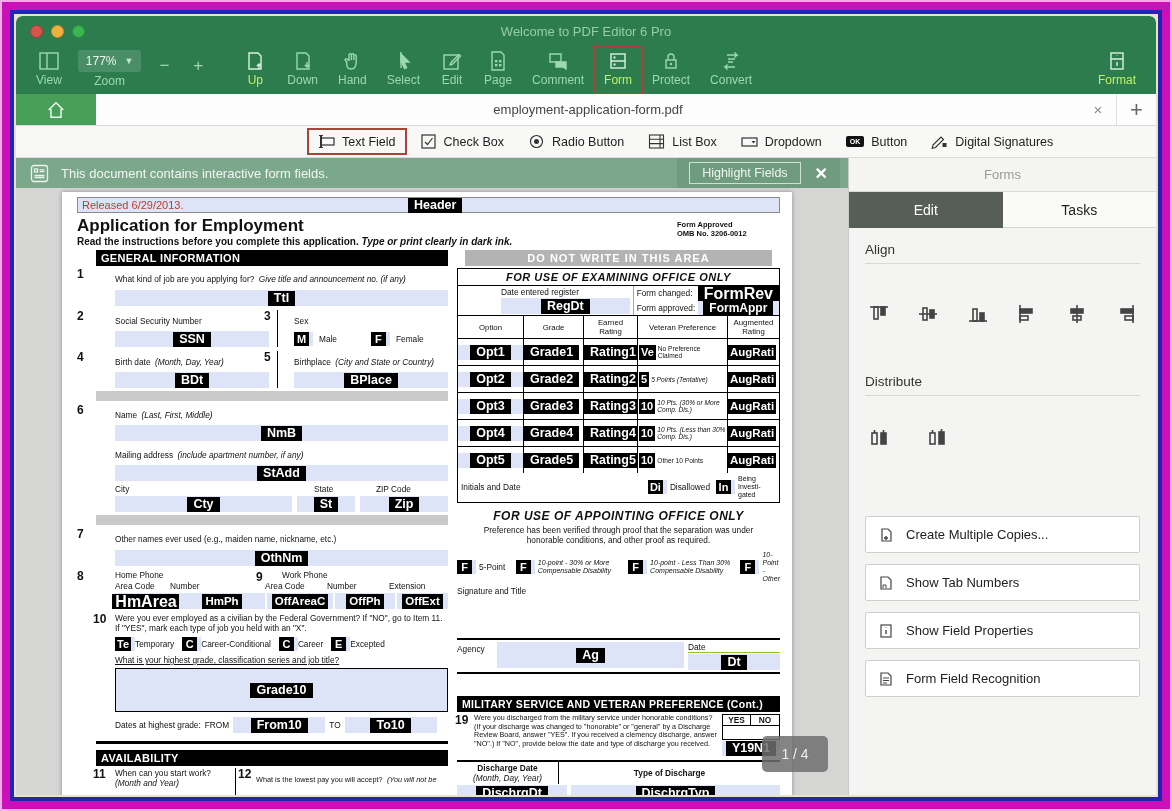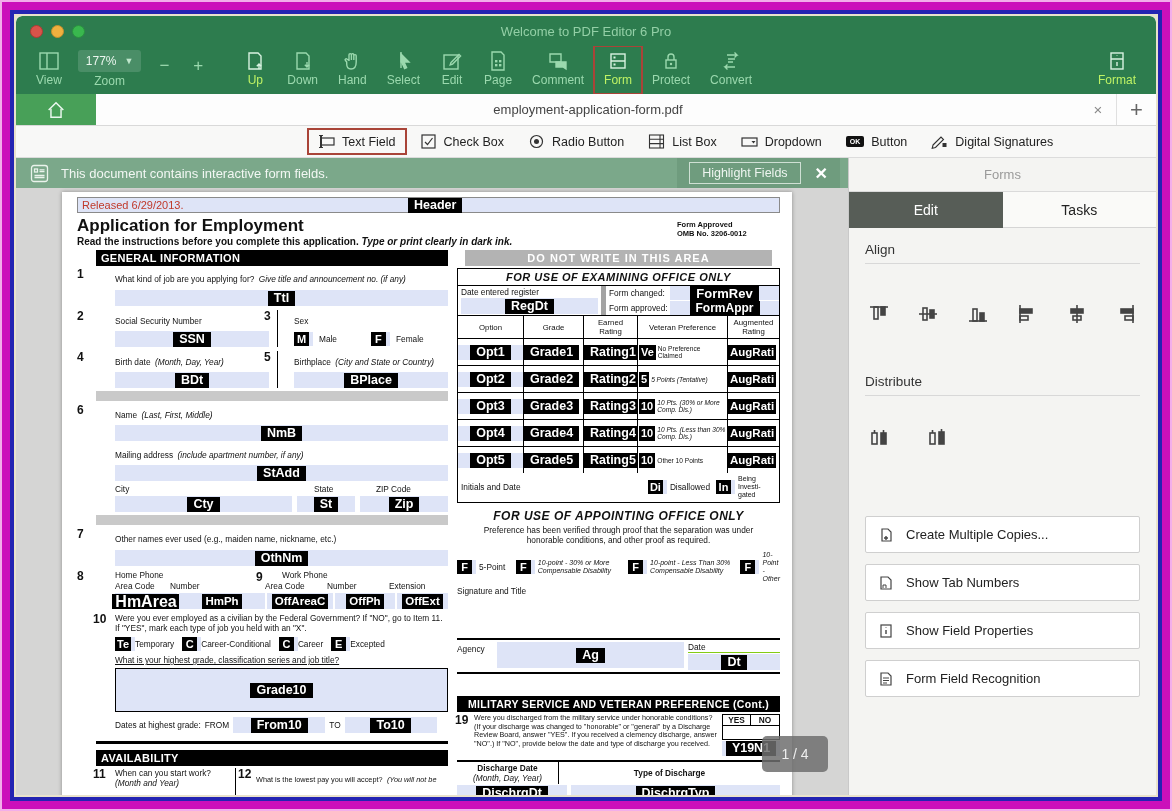--- a/index.html
+++ b/index.html
@@ -535,31 +535,31 @@
           </div>
 
         </div>
 
         <div class="rcol">
           <div class="graybar" style="margin:0 8px;">DO NOT WRITE IN THIS AREA</div>
 
           <div class="exbox">
             <div class="exhead">FOR USE OF EXAMINING OFFICE ONLY</div>
             <div class="row" style="border-top:1px solid #000;">
-              <div style="width:148px;border-right:5px solid #a3a3a3;padding:1px 3px;">
+              <div style="width:148px;border-right:1px solid #a3a3a3;padding:1px 3px;margin-left:40px;">
                 <div class="sl">Date entered register</div>
                 <div class="fld" style="margin-top:1px;">
                         <span class="tag">RegDt</span>
                       </div>
               </div>
               <div style="flex:1;">
                 <div class="row" style="align-items:center;">
                   <span class="sl" style="width:64px;padding-left:3px;">Form changed:</span>
                   <div class="fld" style="flex:1;height:14px;">
-                          <span class="tag" style="font-size:13px;">FormRev</span>
+                          <span class="tag" style="font-size:16px;">FormRev</span>
                         </div>
                 </div>
                 <div class="row" style="align-items:center;margin-top:1px;">
                   <span class="sl" style="width:64px;padding-left:3px;">Form approved:</span>
                   <div class="fld" style="flex:1;height:14px;">
                           <span class="tag" style="font-size:12px;">FormAppr</span>
                         </div>
                 </div>
               </div>
             </div>
@@ -716,21 +716,21 @@
                     </div>
               <div style="width:96px;padding-left:4px;">
                 <div class="sl" style="border-bottom:1px solid #84cc16;">Date</div>
                 <div class="fld" style="height:16px;margin-top:1px;">
                         <span class="tag">Dt</span>
                       </div>
               </div>
             </div>
           </div>
 
-          <div class="secbar" style="margin-top:22px;font-size:10.5px;text-align:center;">MILITARY SERVICE AND VETERAN PREFERENCE (Cont.)</div>
+          <div class="secbar" style="margin-top:22px;font-size:10.5px;">MILITARY SERVICE AND VETERAN PREFERENCE (Cont.)</div>
 
           <div class="q row" style="margin-top:2px;padding-left:17px;">
             <span class="qn" style="left:-2px;">19</span>
             <div class="sl" style="flex:1;font-size:7.2px;line-height:8.6px;padding-right:4px;">Were you discharged from the military service under honorable conditions?  (If your discharge was changed to "honorable" or "general" by a Discharge Review Board, answer "YES".  If you received a clemency discharge, answer "NO".) If "NO", provide below the date and type of discharge you received.</div>
             <div style="width:58px;">
               <div class="row">
                 <span class="sl" style="width:29px;text-align:center;font-weight:bold;border:1px solid #000;">YES</span>
                 <span class="sl" style="width:29px;text-align:center;font-weight:bold;border:1px solid #000;border-left:none;">NO</span>
               </div>
               <div style="height:14px;border:1px solid #000;border-top:none;"></div>

